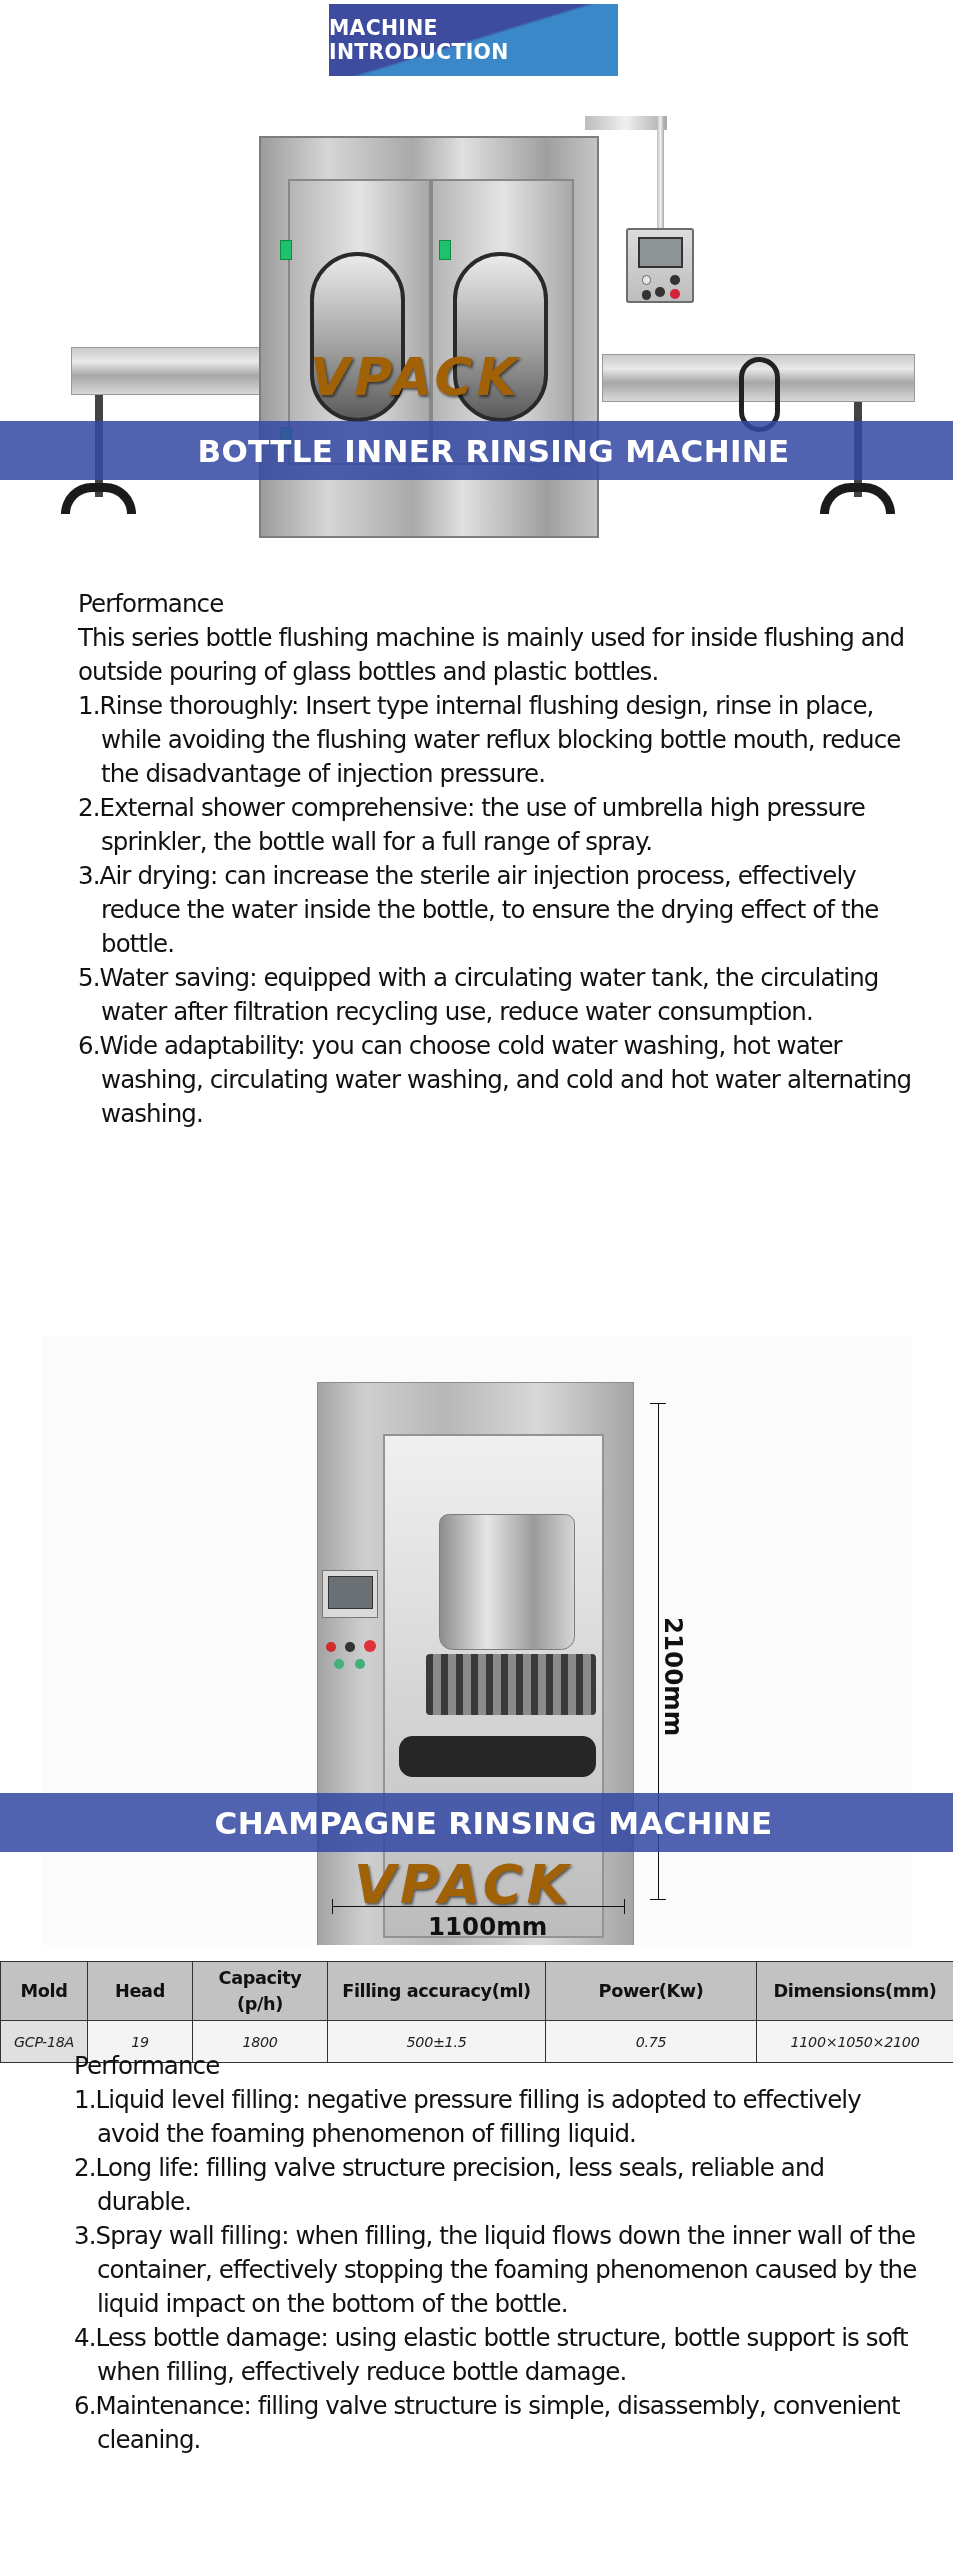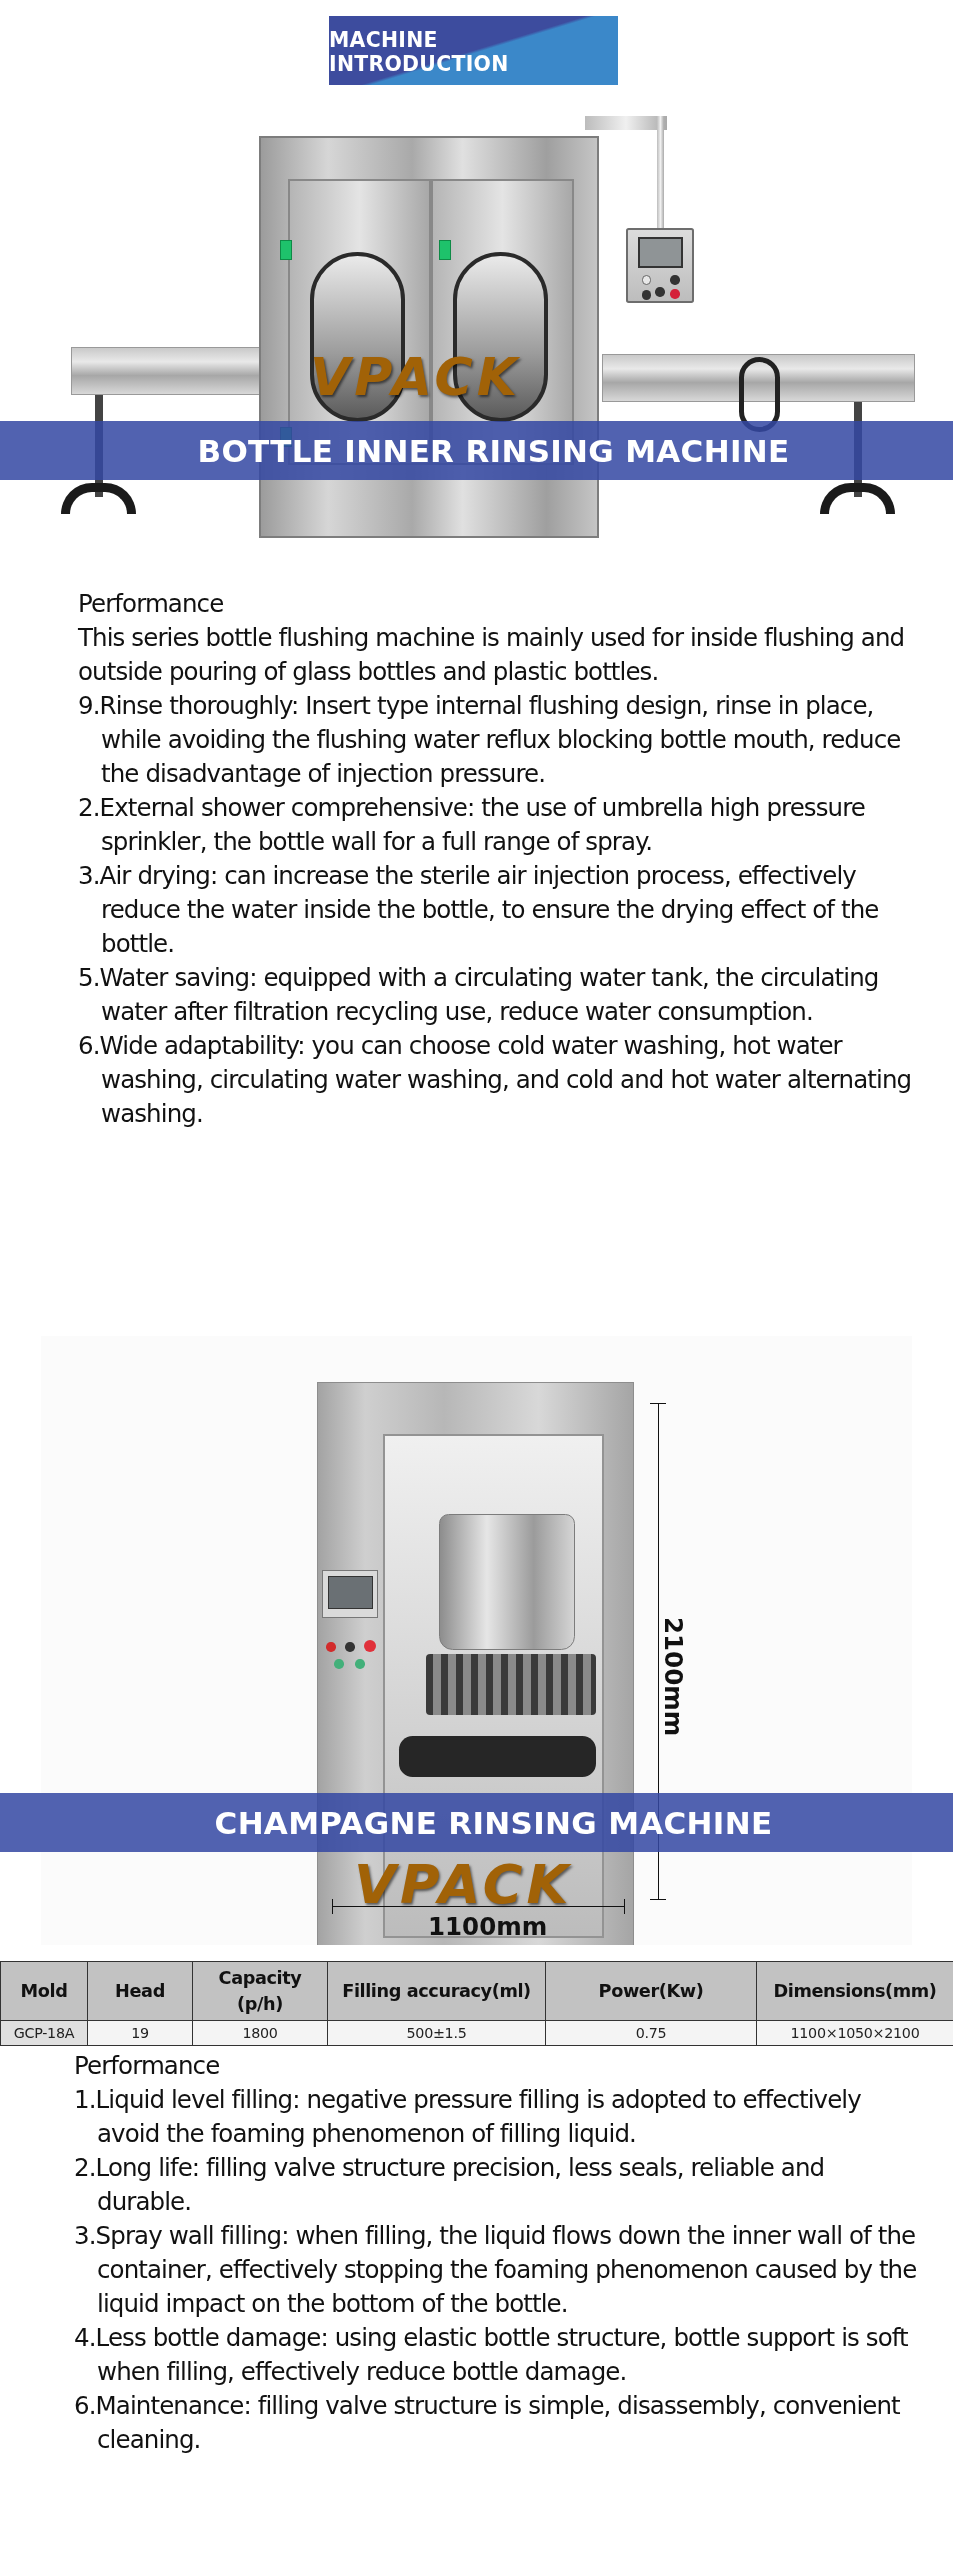--- a/index.html
+++ b/index.html
@@ -1,21 +1,21 @@
 <!DOCTYPE html>
 <html style="font-size:11px"><head>
   <meta charset="utf-8">
   <style>
     * { box-sizing: border-box; margin: 0; padding: 0; }
     html, body { width: 953px; background: #ffffff; }
     body { font-family: "DejaVu Sans", sans-serif; color: #111; position: relative; height: 2576px; overflow: hidden; }
 
     
     .intro-badge {
-      position: absolute; left: 329px; top: 16px; width: 289px; height: 72px;
+      position: absolute; left: 329px; top: 4px; width: 289px; height: 72px;
       background: linear-gradient(163deg, #3d4c9e 0%, #3d4c9e 49%, #3b88c9 51%, #3b88c9 100%);
       display: flex; align-items: center; justify-content: center;
     }
     .intro-badge span {
       color: #fff; font-family: "DejaVu Sans", sans-serif; font-weight: bold;
       font-size: 20.4px; letter-spacing: 0.3px;
     }
 
     
     .photo { position: absolute; overflow: hidden; }
@@ -97,21 +97,21 @@
     
     .spec-table {
       position: absolute; left: 0; top: 1961px; width: 953px; border-collapse: collapse;
       font-family: "DejaVu Sans", sans-serif; table-layout: fixed;
     }
     .spec-table th, .spec-table td { border: 1.4px solid #333; text-align: center; }
     .spec-table th {
       background: #c2c2c2; height: 59px; font-weight: bold; font-size: 17.7px; line-height: 26px; color: #111;
       letter-spacing: -0.4px;
     }
-    .spec-table td { background: #f4f4f4; height: 25px; font-size: 14.3px; color: #222; letter-spacing: -0.3px; }
+    .spec-table td { background: #f4f4f4; height: 42px; font-size: 14.3px; color: #222; letter-spacing: -0.3px; font-style: italic; }
     .spec-table td.first { background: #e0e0e0; }
   </style>
 </head>
 <body>
 
 <div class="intro-badge">
   <span>MACHINE INTRODUCTION</span>
 </div>
 
 <div class="photo m1-wrap">
@@ -152,21 +152,21 @@
     <span>VPACK</span>
   </div>
 </div>
 <div class="title-band" style="top:421px;">
   <span>BOTTLE INNER RINSING MACHINE</span>
 </div>
 
 <div class="perf perf-1">
   <span class="heading">Performance</span>
   <span class="intro">This series bottle flushing machine is mainly used for inside flushing and outside pouring of glass bottles and plastic bottles.</span>
-  <span class="item">9.Rinse thoroughly: Insert type internal flushing design, rinse in place, while avoiding the flushing water reflux blocking bottle mouth, reduce the disadvantage of injection pressure.</span>
+  <span class="item">1.Rinse thoroughly: Insert type internal flushing design, rinse in place, while avoiding the flushing water reflux blocking bottle mouth, reduce the disadvantage of injection pressure.</span>
   <span class="item">2.External shower comprehensive: the use of umbrella high pressure sprinkler, the bottle wall for a full range of spray.</span>
   <span class="item">3.Air drying: can increase the sterile air injection process, effectively reduce the water inside the bottle, to ensure the drying effect of the bottle.</span>
   <span class="item">5.Water saving: equipped with a circulating water tank, the circulating water after filtration recycling use, reduce water consumption.</span>
   <span class="item">6.Wide adaptability: you can choose cold water washing, hot water washing, circulating water washing, and cold and hot water alternating washing.</span>
 </div>
 
 <div class="photo m2-wrap">
   <div class="frame">
     <div class="hmi">
         <div></div>

